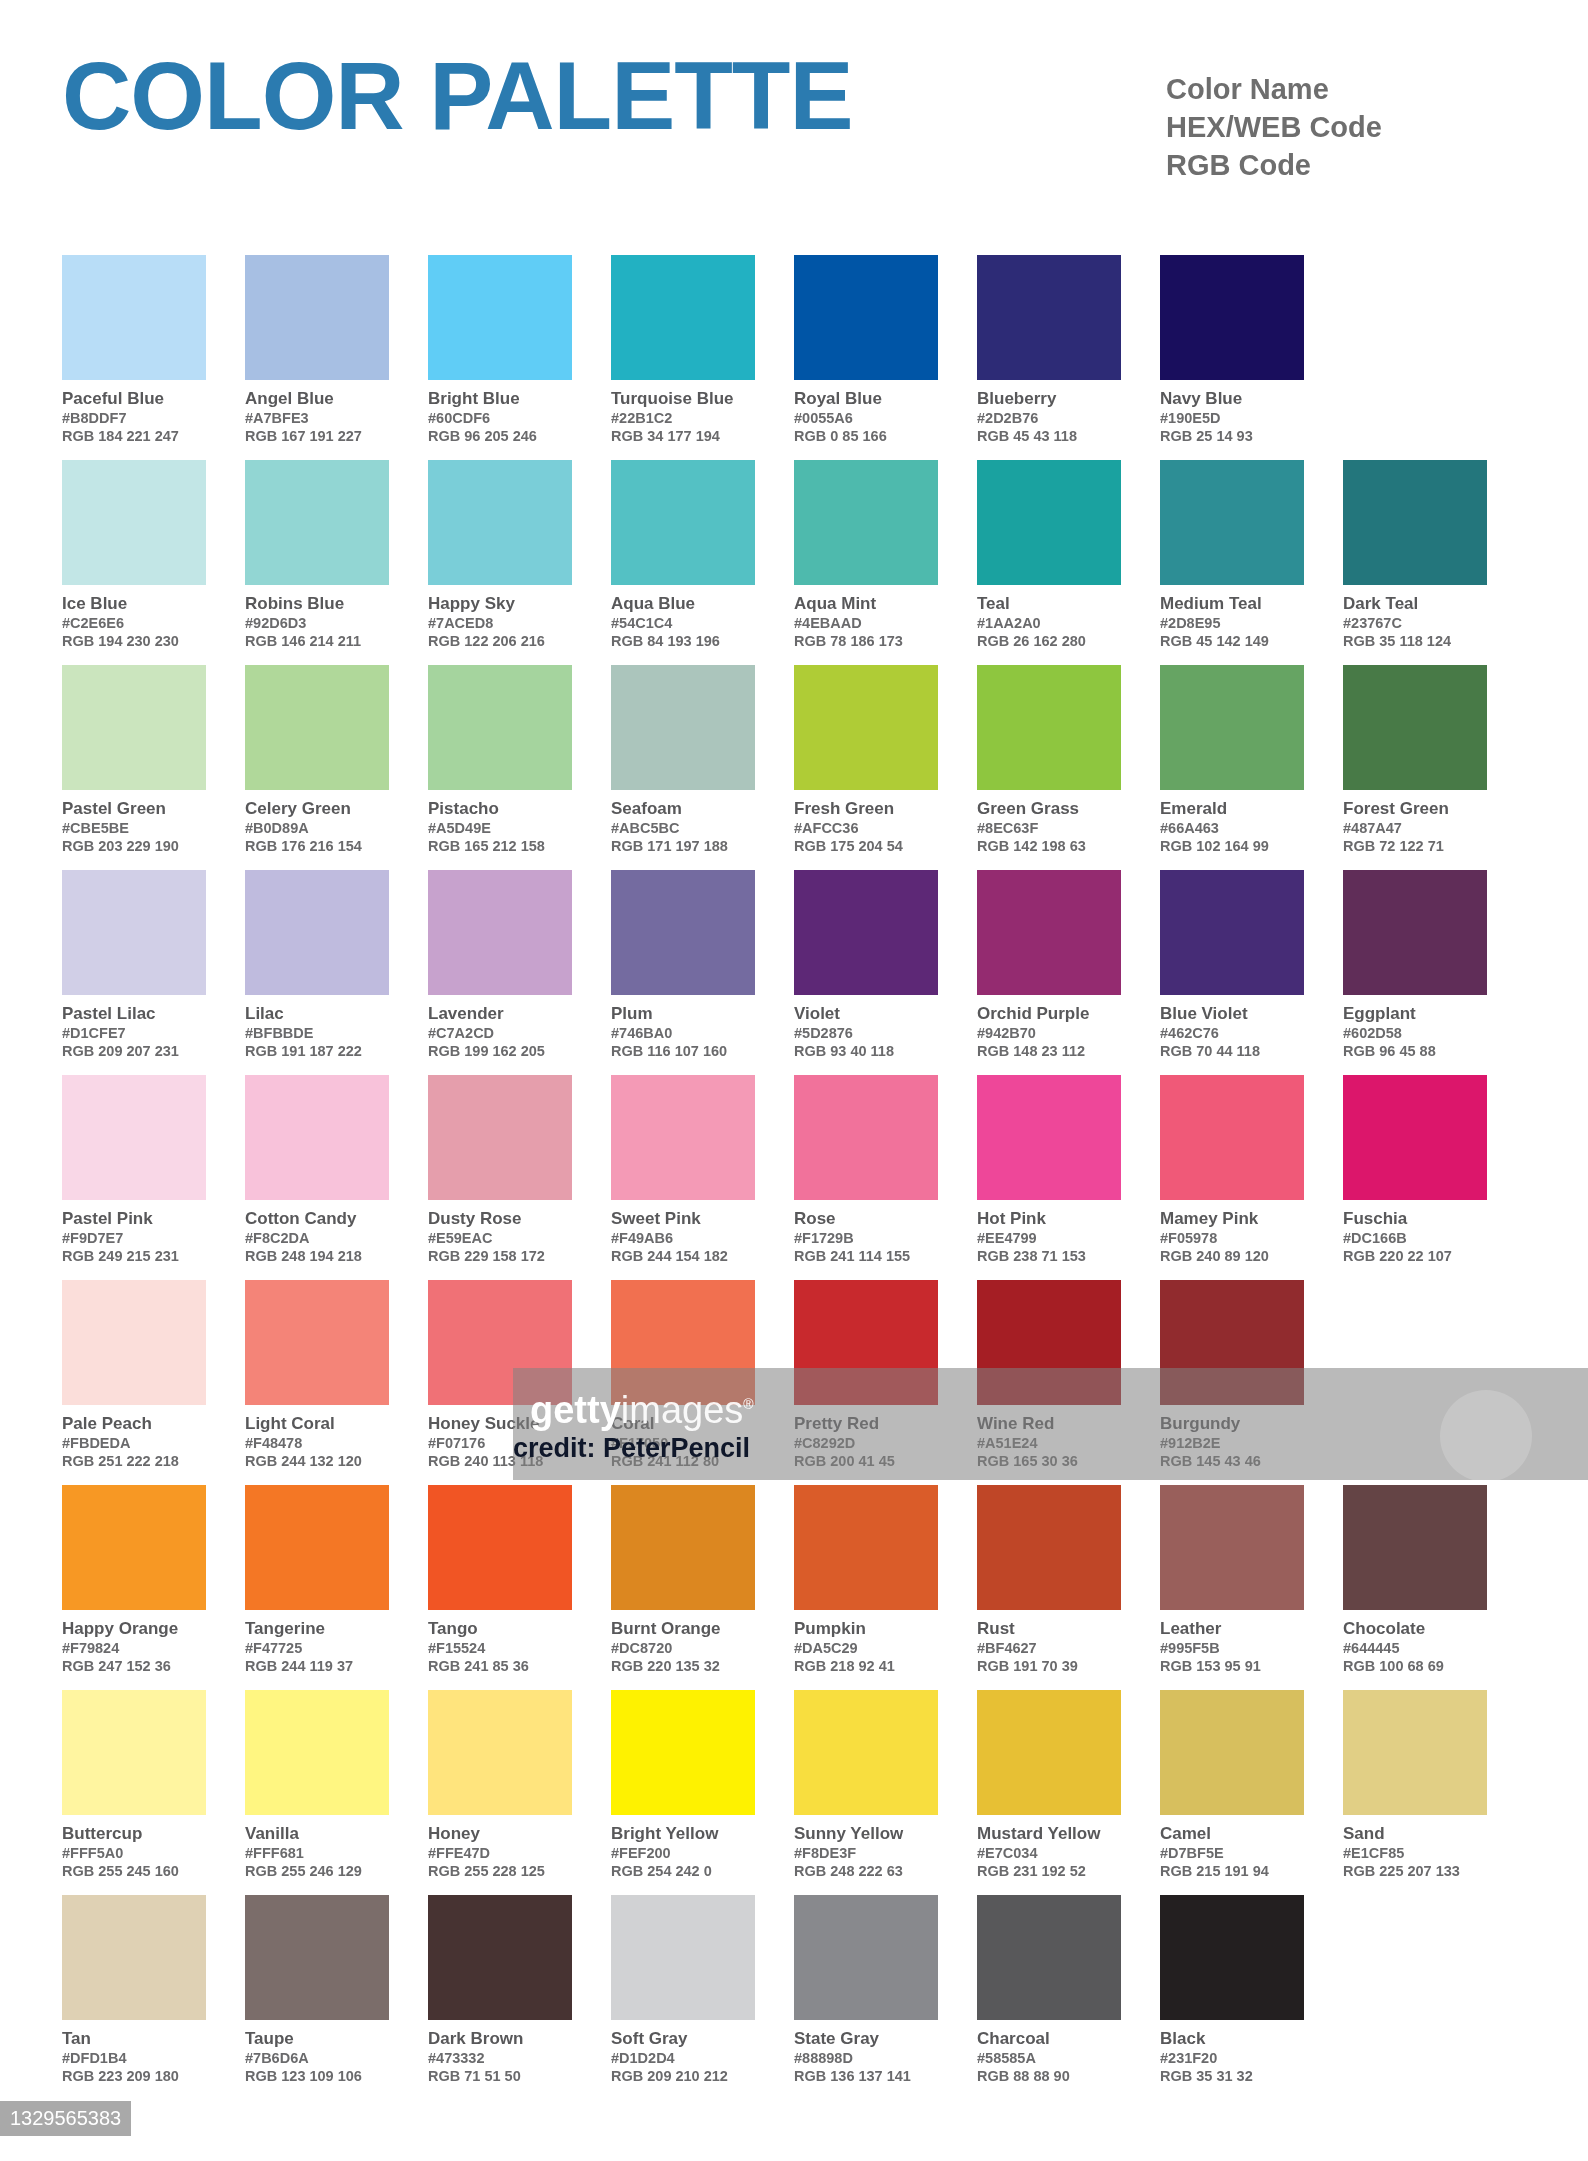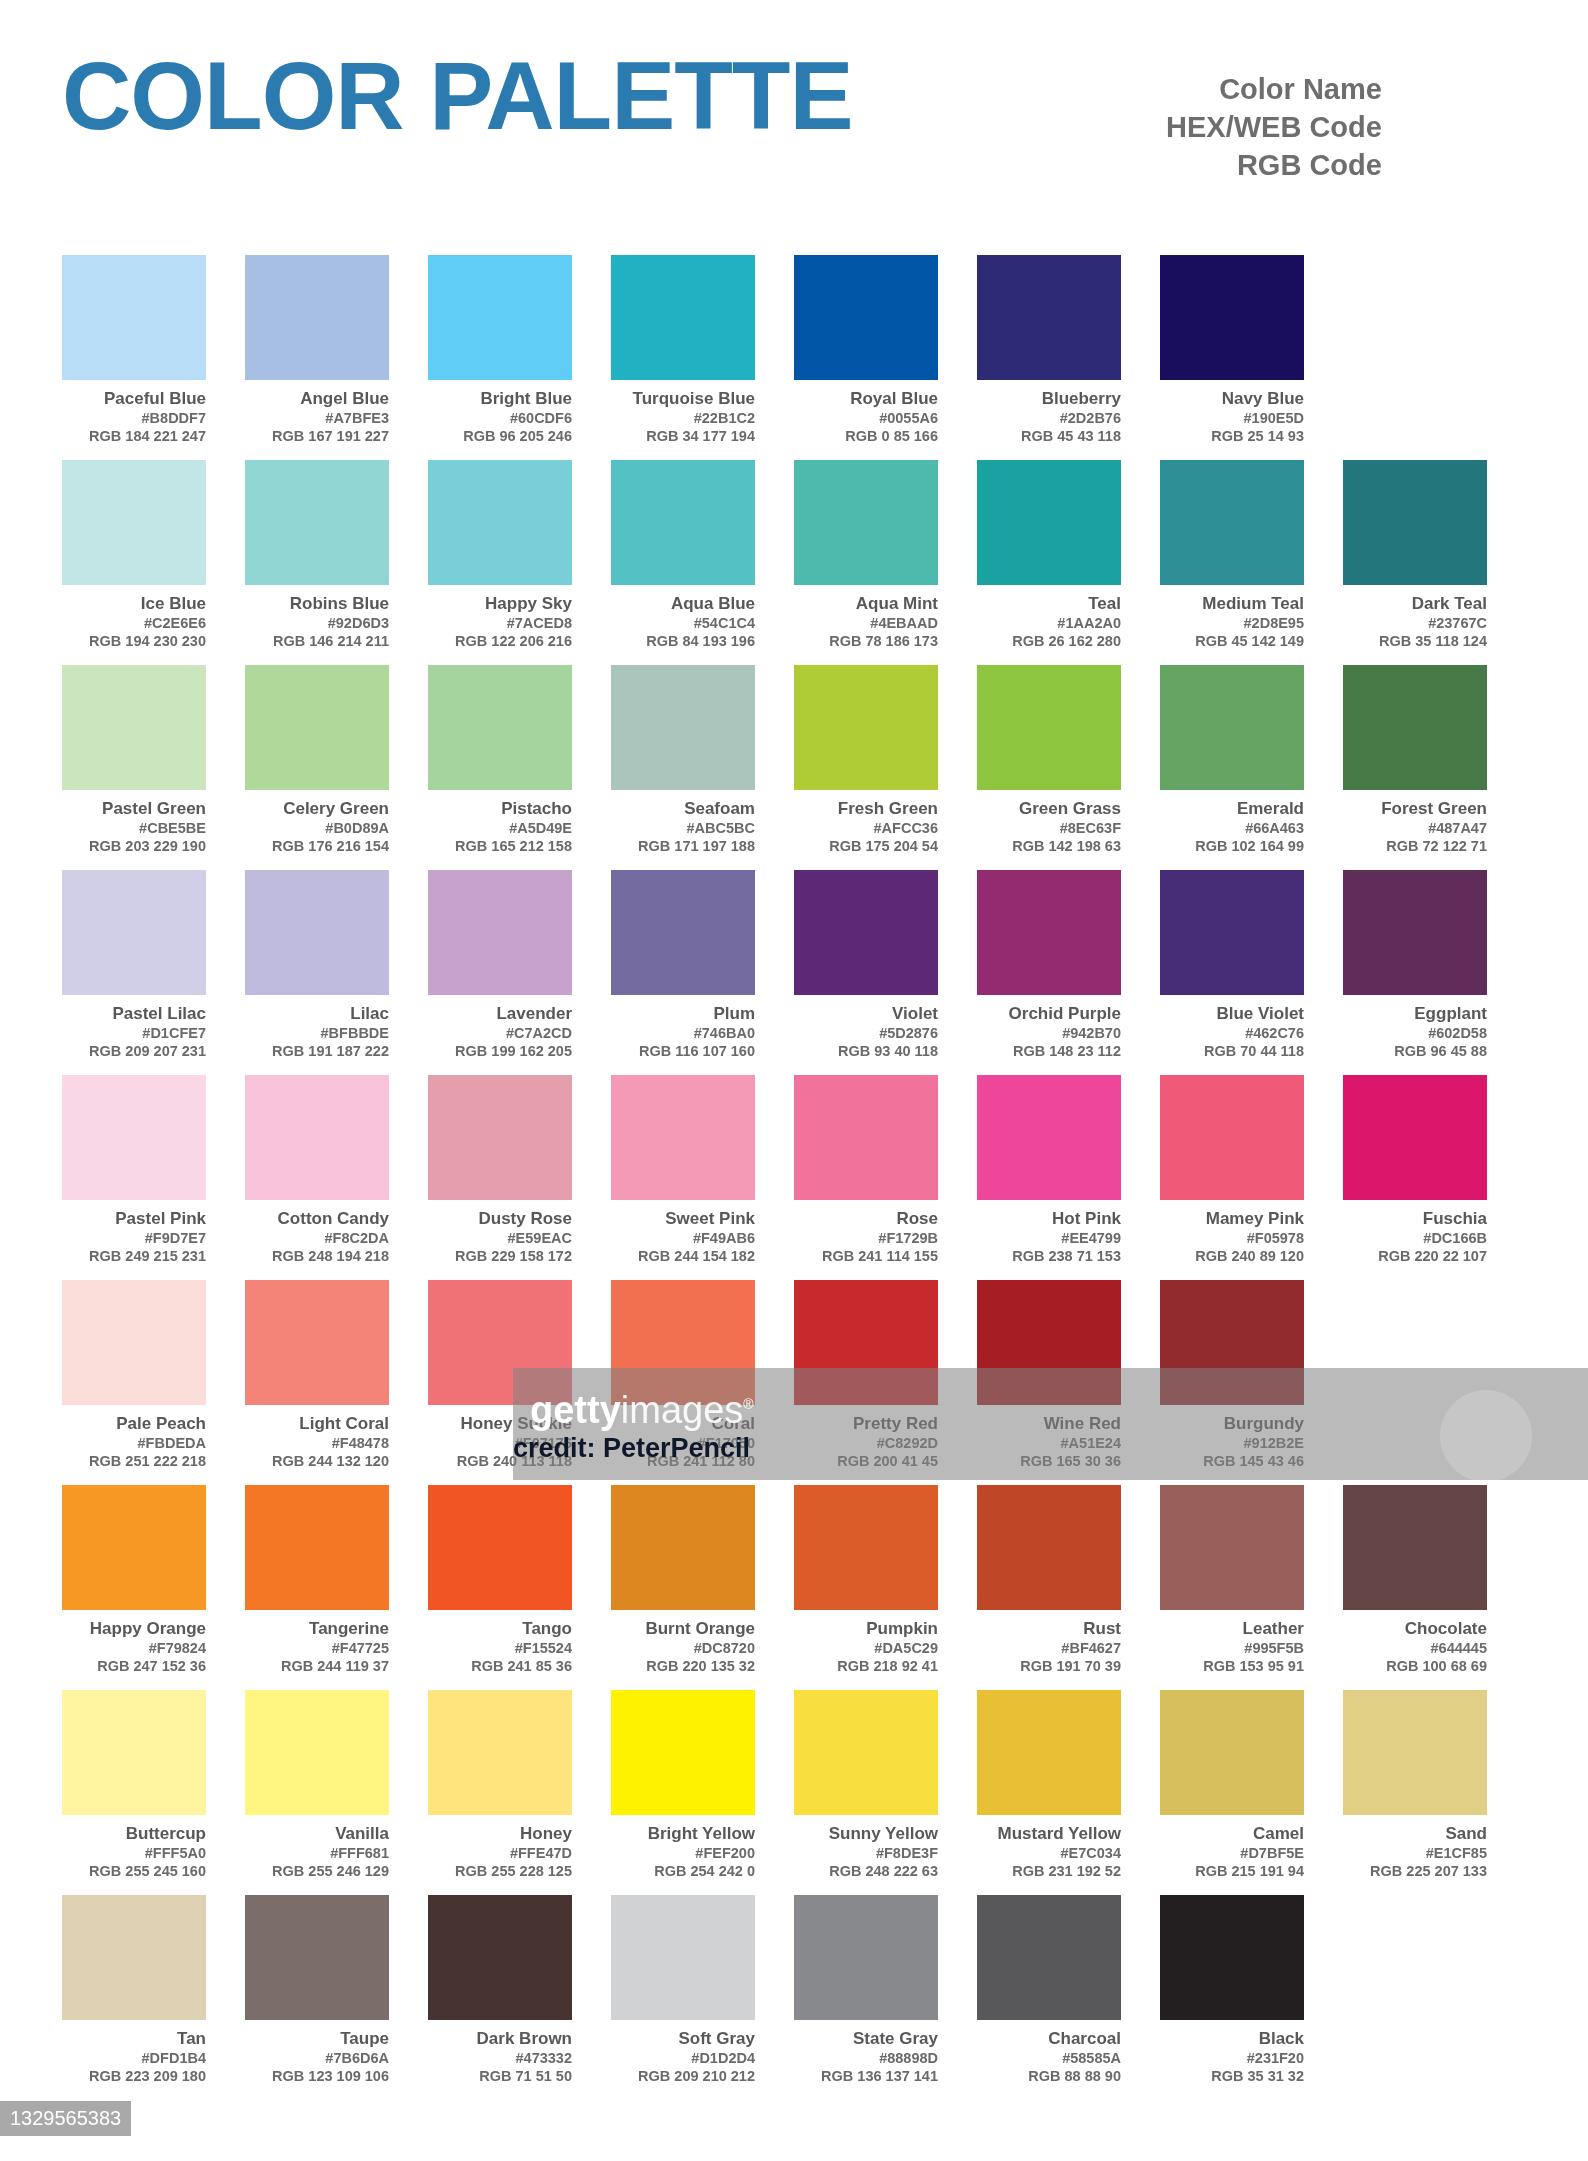--- a/index.html
+++ b/index.html
@@ -11,21 +11,20 @@
     width: 1588px;
     height: 2161px;
     position: relative;
     font-family: "Liberation Sans", sans-serif;
     overflow: hidden;
   }
   .page {
     position: absolute;
     inset: 0;
     background: #ffffff;
-    text-align: right;
   }
 
   
   .header {
     position: absolute;
     left: 0;
     top: 0;
     width: 1588px;
     height: 250px;
   }

